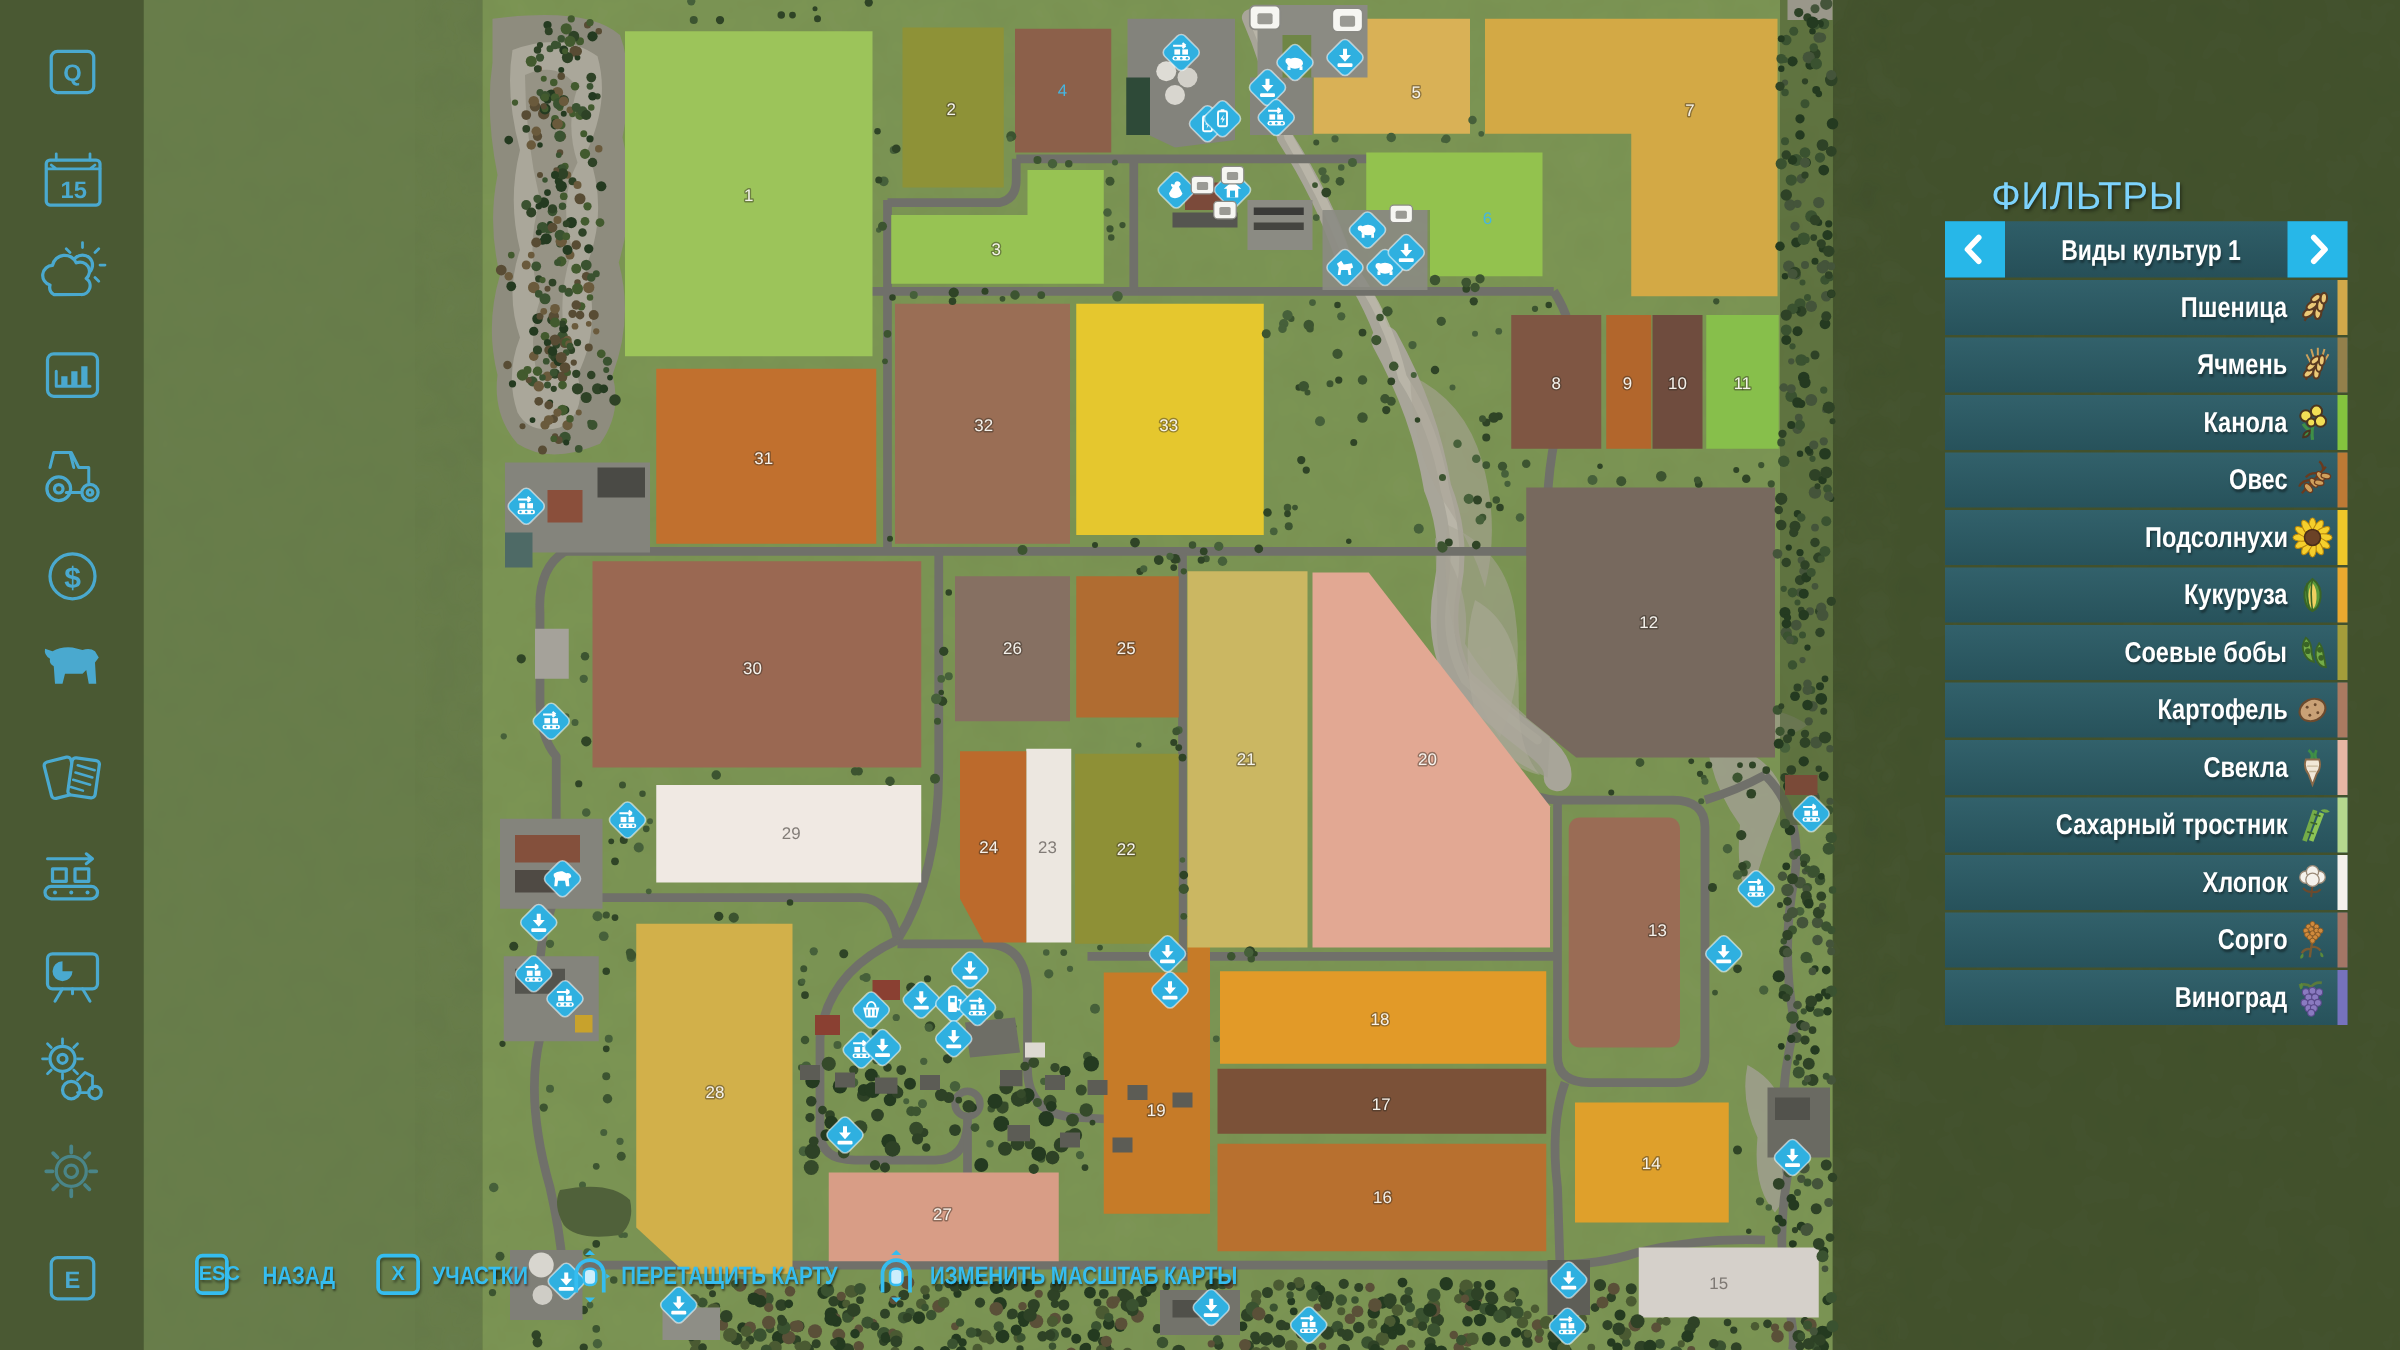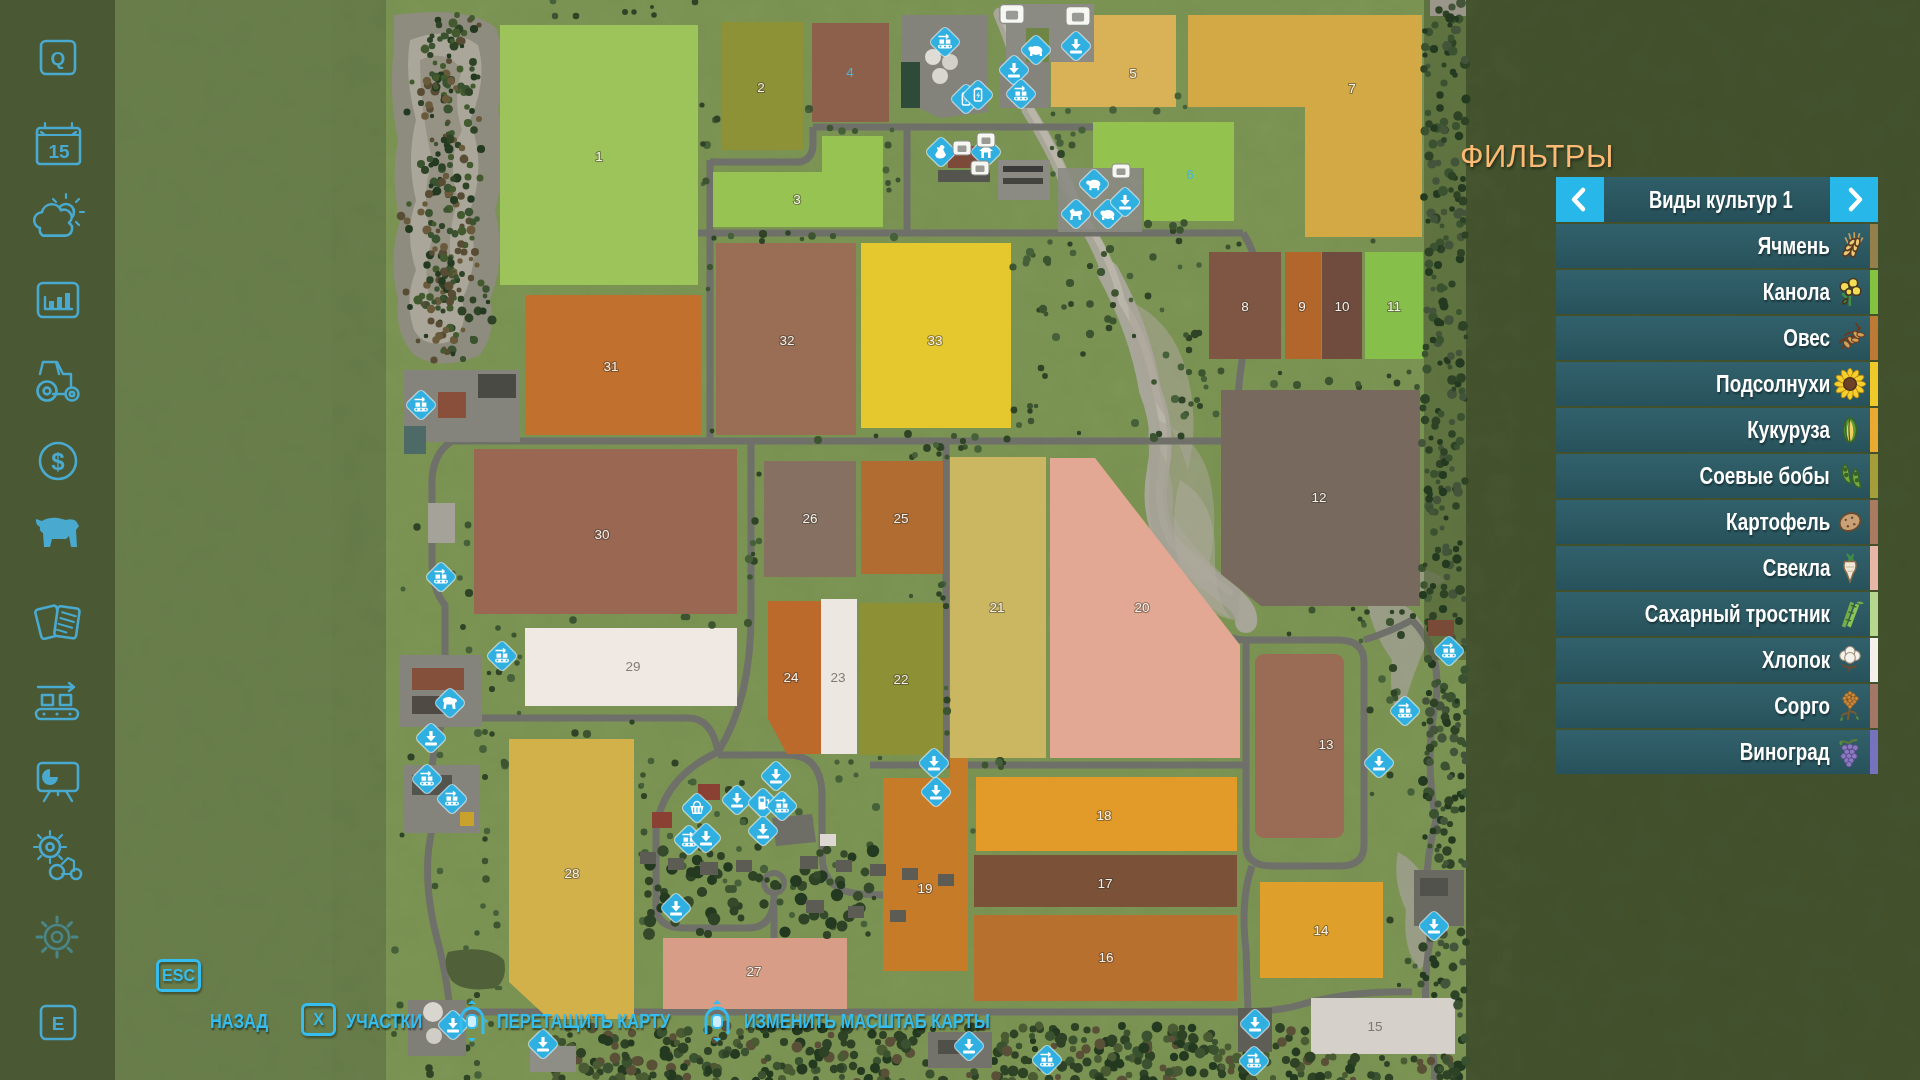--- a/index.html
+++ b/index.html
@@ -2140,20 +2140,37 @@
           </svg></div>
 
     <div style="position:absolute;left:48px;right:40px;top:0;height:45px;line-height:46px;text-align:center;color:#fff;font-size:23px;font-weight:bold;text-shadow:1px 2px 2px rgba(0,0,0,.35);"><span style="display:inline-block;transform:scaleX(.8);">Виды культур 1</span></div>
 
     <div class="navbtn" style="right:0;"><svg width="48" height="45" viewBox="0 0 48 45">
             <path d="M21,13 L30,22.5 L21,32" stroke="#fff" stroke-width="4.5" fill="none" stroke-linecap="round" stroke-linejoin="round"></path>
           </svg></div>
   </div>
   <div id="rows">
 
+  <div class="frow">
+          <span class="ftxt">Пшеница</span>
+          <svg class="fico" viewBox="0 0 30 30">
+            <g stroke="#5a3a22" stroke-width="1.6">
+              <path d="M22,5 L9,25" fill="none"></path>
+<g fill="#ecc977">
+                <ellipse cx="12" cy="19" rx="4.6" ry="2.6" transform="rotate(-35 12 19)"></ellipse>
+                <ellipse cx="19" cy="19" rx="4.6" ry="2.6" transform="rotate(-85 19 19)"></ellipse>
+<ellipse cx="14.5" cy="13.5" rx="4.4" ry="2.5" transform="rotate(-35 14.5 13.5)"></ellipse>
+                <ellipse cx="21" cy="13.5" rx="4.4" ry="2.5" transform="rotate(-85 21 13.5)"></ellipse>
+<ellipse cx="17.5" cy="8" rx="4" ry="2.4" transform="rotate(-35 17.5 8)"></ellipse>
+                <ellipse cx="23.5" cy="8" rx="4" ry="2.4" transform="rotate(-85 23.5 8)"></ellipse>
+              </g>
+            </g>
+          </svg>
+          <i class="fstripe" style="background:#d2a94a"></i>
+        </div>
 
   <div class="frow">
           <span class="ftxt">Ячмень</span>
           <svg class="fico" viewBox="0 0 30 30">
             <g stroke="#5a3a22" stroke-width="1.5">
               <path d="M20,8 L10,26" fill="none"></path>
 <path d="M16,10 l-2,-7 M19,10 l0,-8 M22,10 l2,-7 M13.5,13 l-3,-6 M24,12 l3,-5" fill="none" stroke="#caa05c"></path>
 <g fill="#ecc977">
                 <ellipse cx="12" cy="21" rx="4.2" ry="2.4" transform="rotate(-40 12 21)"></ellipse>
                 <ellipse cx="18" cy="21" rx="4.2" ry="2.4" transform="rotate(-85 18 21)"></ellipse>
@@ -2355,26 +2372,26 @@
               </g>
             </g>
           </svg>
           <i class="fstripe" style="background:#7672bd"></i>
         </div>
 
 
   </div>
 </div>
 
-<div class="abs" style="left:1460px;top:139px;width:420px;text-align:left;color:#fdba74;
+<div class="abs" style="left:1460px;top:139px;width:420px;text-align:center;color:#7dd3fc;
      font-size:31px;letter-spacing:0.5px;font-weight:normal;text-shadow:1px 2px 3px rgba(0,0,0,.5);">ФИЛЬТРЫ</div>
 
 <div class="abs" id="bottombar" style="left:0;top:0;width:1920px;height:1080px;pointer-events:none;">
 
-  <div class="key" style="left:156px;top:959px;width:45px;">ESC</div>
+  <div class="key" style="left:156px;top:1003px;width:27px;">ESC</div>
 
   <div class="blabel" style="left:210px;top:1010px;">НАЗАД</div>
 
   <div class="key" style="left:301px;top:1003px;width:35px;">X</div>
 
   <div class="blabel" style="left:346px;top:1010px;">УЧАСТКИ</div>
 
   <svg class="abs" style="left:456px;top:998px" width="32" height="46" viewBox="0 0 32 46">
     <path d="M16,2 l4,4 h-8 z" fill="#35bdf0"></path>
     <path d="M16,44 l4,-4 h-8 z" fill="#35bdf0"></path>

